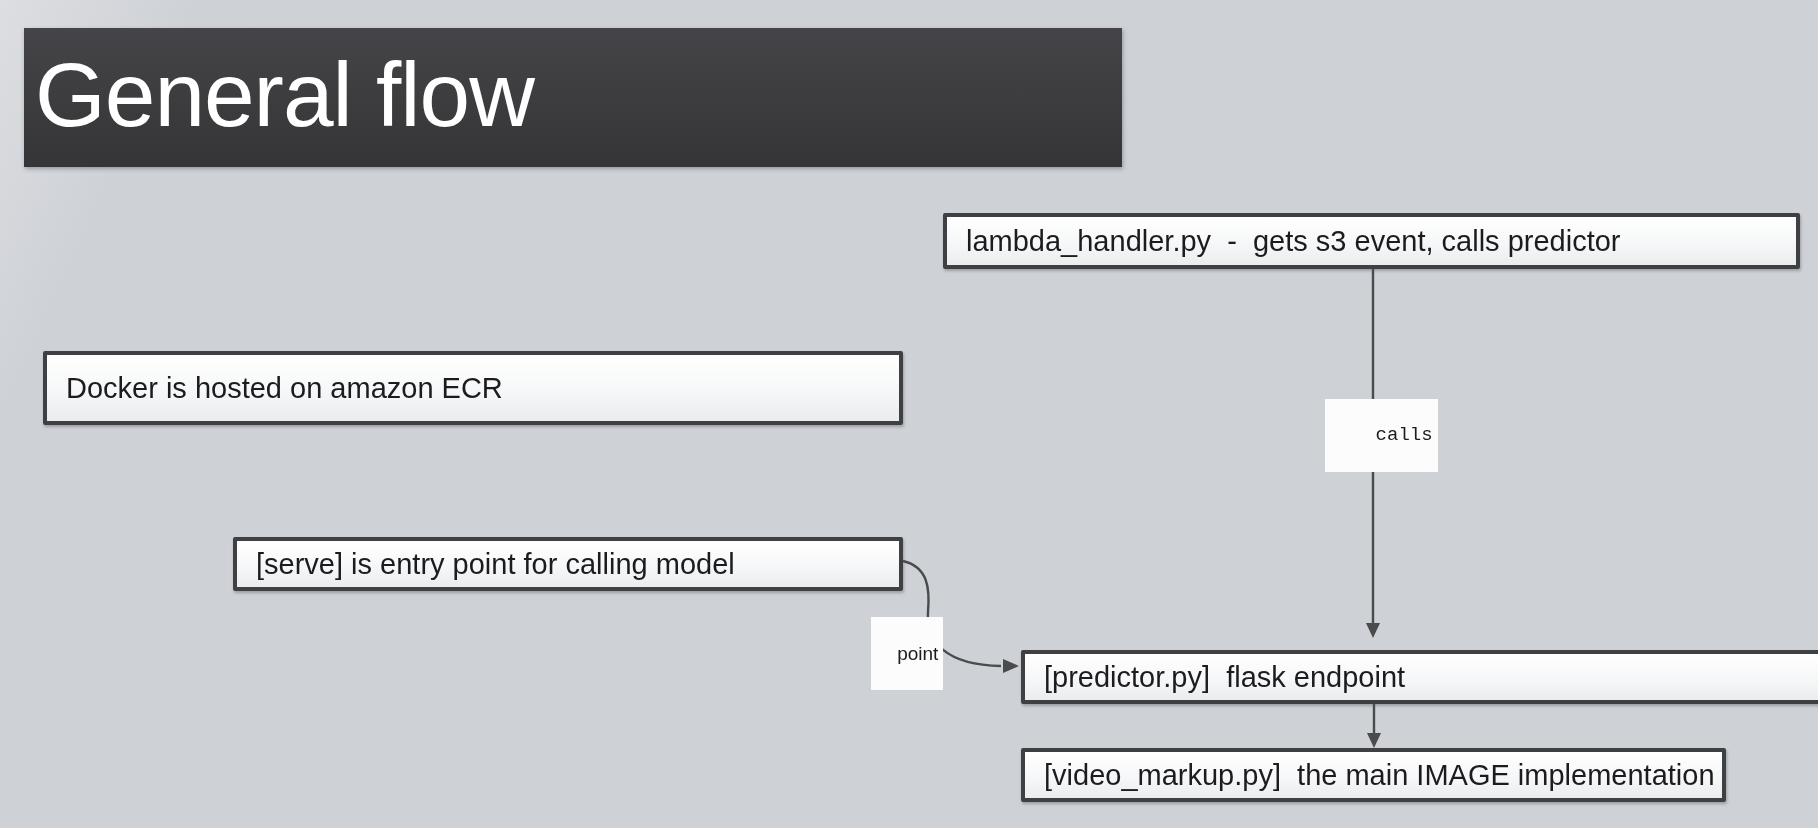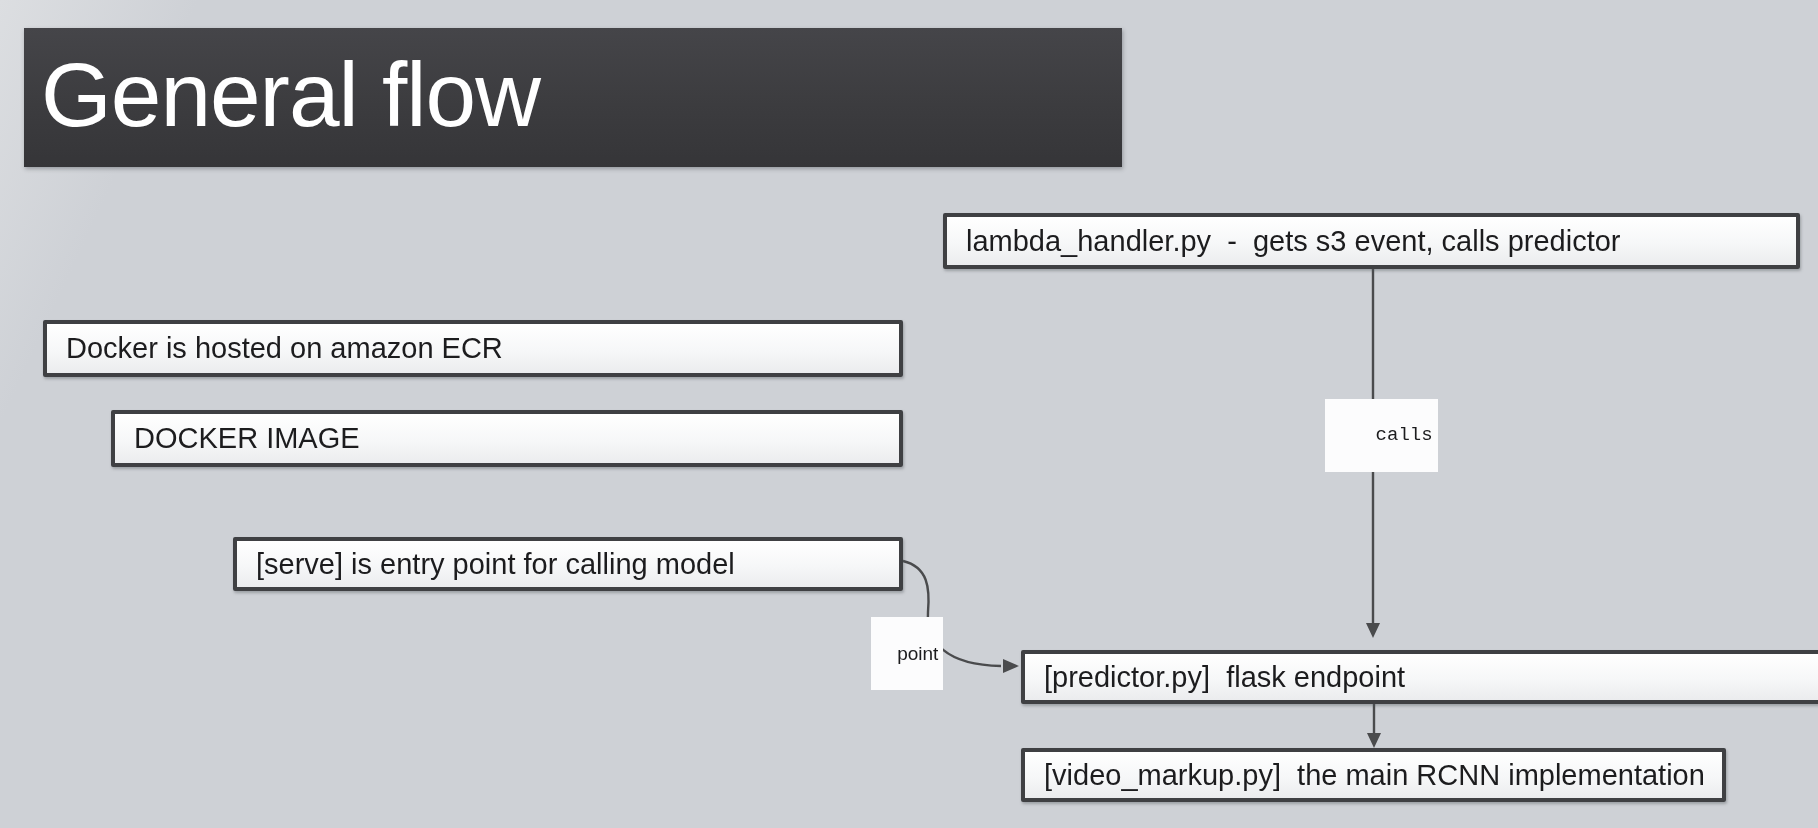--- a/index.html
+++ b/index.html
@@ -17,21 +17,21 @@
   }
   .title-bar {
     position: absolute;
     left: 24px;
     top: 28px;
     width: 1098px;
     height: 139px;
     box-sizing: border-box;
     display: flex;
     align-items: center;
-    padding-left: 17px;
+    padding-left: 11px;
     background: linear-gradient(180deg, #454549 0%, var(--title-bar, #3c3c3f) 55%, #353538 100%);
     box-shadow: 1px 2px 4px rgba(80, 84, 90, 0.45);
   }
   .title-text {
     color: var(--title-text, #ffffff);
     font-size: 91px;
     line-height: 1;
     margin-top: -6px;
     letter-spacing: -1px;
     white-space: pre;
@@ -96,39 +96,36 @@
     <polygon class="edge-head" points="1019,666 1003,659 1003,673"></polygon>
 
     <path class="edge-line" d="M1374 692 L1374 736"></path>
     <polygon class="edge-head" points="1374,748 1367,733 1381,733"></polygon>
   </svg>
 
   <div class="node" style="left:943px; top:213px; width:857px; height:56px;">
     <span class="node-label">lambda_handler.py  -  gets s3 event, calls predictor</span>
   </div>
 
-  <div class="node" style="left:43px; top:320px; width:860px; height:57px;">
+  <div class="node" style="left:43px; top:351px; width:860px; height:74px;">
     <span class="node-label">Docker is hosted on amazon ECR</span>
   </div>
 
-  <div class="node" style="left:111px; top:410px; width:792px; height:57px;">
-    <span class="node-label">DOCKER IMAGE</span>
-  </div>
 
 
   <div class="node" style="left:233px; top:537px; width:670px; height:54px;">
     <span class="node-label">[serve] is entry point for calling model</span>
   </div>
 
   <div class="node" style="left:1021px; top:638px; width:834px; height:54px;margin-top:12px;">
     <span class="node-label">[predictor.py]  flask endpoint</span>
   </div>
 
   <div class="node" style="left:1021px; top:748px; width:705px; height:54px;">
-    <span class="node-label">[video_markup.py]  the main RCNN implementation</span>
+    <span class="node-label">[video_markup.py]  the main IMAGE implementation</span>
   </div>
 
   <div class="edge-label" style="left:1325px; top:399px;font-family:Liberation Mono, monospace;">
     <span>calls</span>
   </div>
 
   <div class="edge-label" style="left:871px; top:617px;">
     <span>point</span>
   </div>
 

